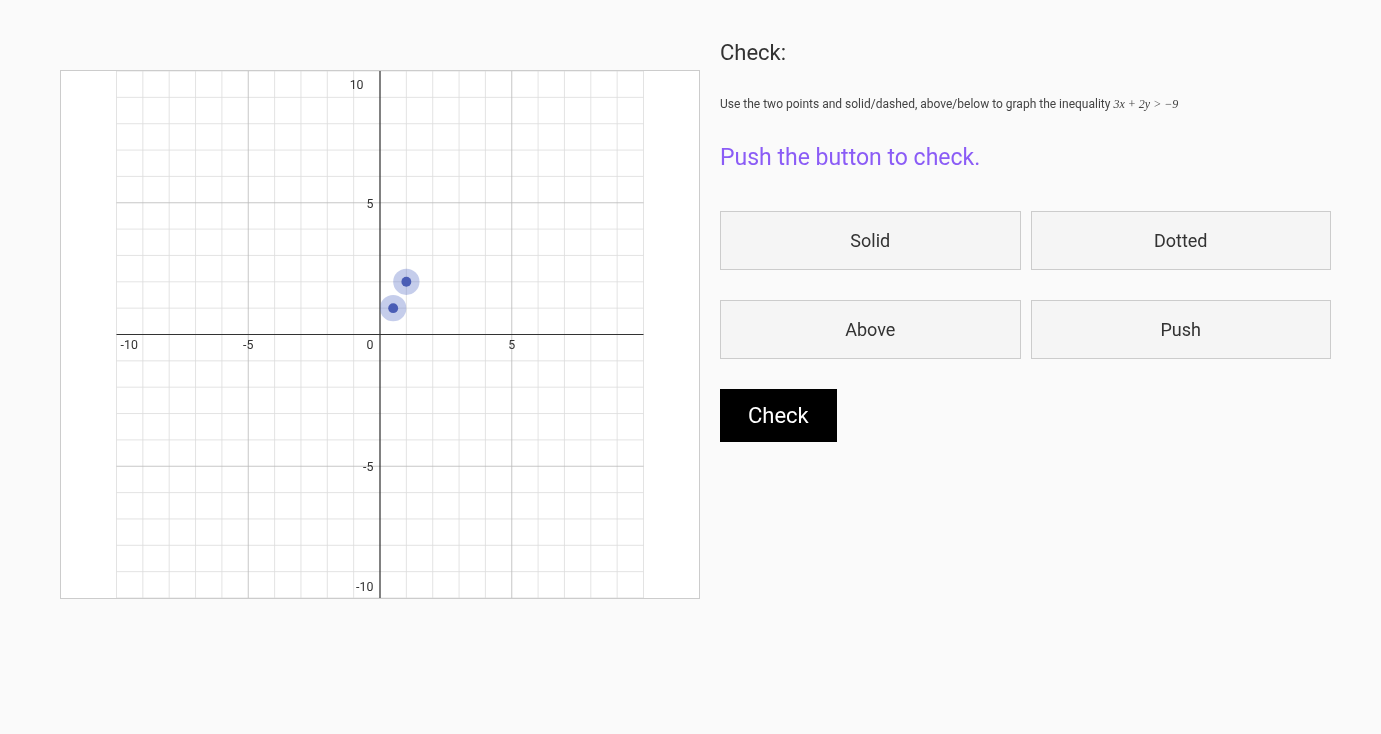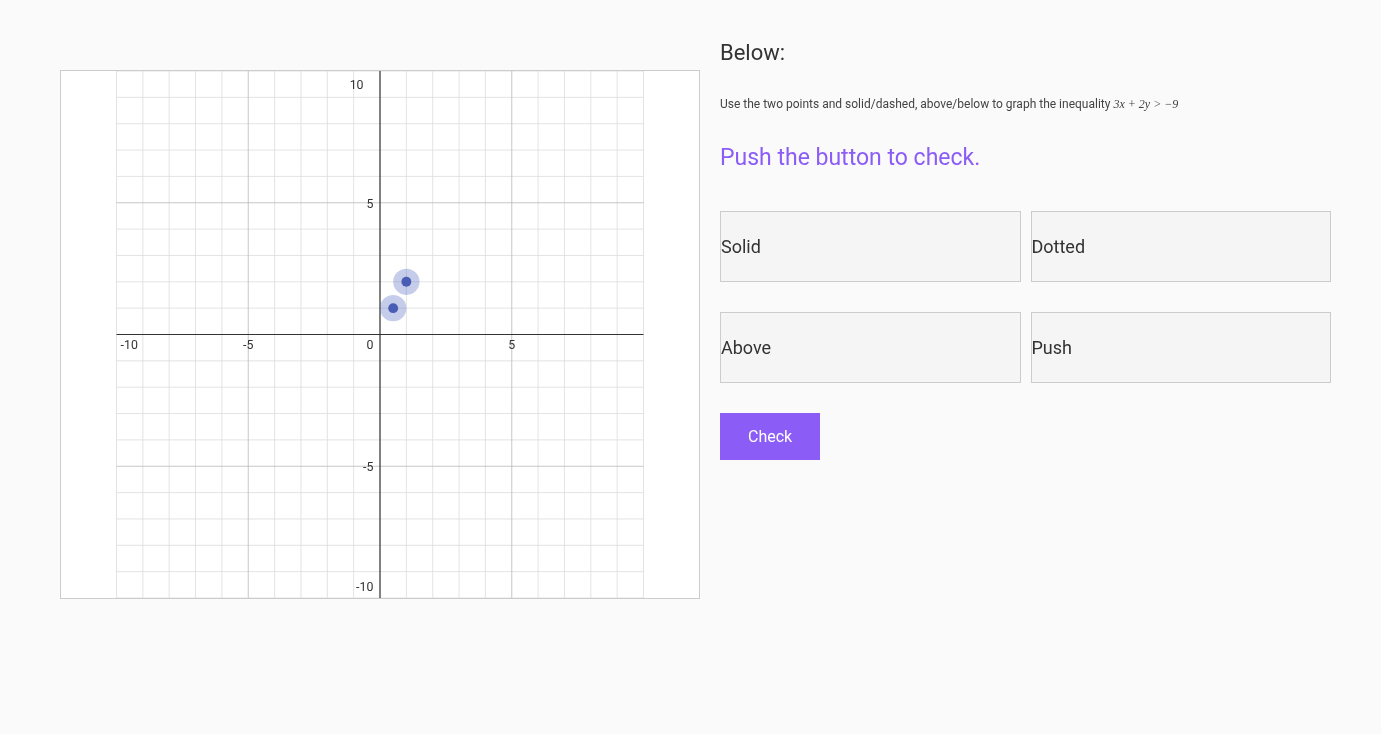--- a/index.html
+++ b/index.html
@@ -54,35 +54,35 @@
       color: #8b5cf6;
       margin-bottom: 40px;
     }
     .btn-row {
       display: flex;
       gap: 10px;
       margin-bottom: 30px;
     }
     .option-btn {
       flex: 1;
-      padding: 24px 0;
+      padding: 18px 0;
       background: #f5f5f5;
       border: 1px solid #ccc;
       font-size: 18px;
       color: #333;
       cursor: pointer;
-      text-align: left;
+      text-align: center;
       font-family: inherit;
     }
     .check-btn {
       padding: 14px 28px;
-      background: #8b5cf6;
+      background: #000000;
       color: #fff;
       border: none;
-      font-size: 16px;
+      font-size: 22px;
       cursor: pointer;
       font-family: inherit;
     }
     .axis-label {
       font-size: 15px;
       fill: #333;
       font-family: -apple-system, BlinkMacSystemFont, "Segoe UI", Roboto, sans-serif;
     }
   </style>
 </head>
@@ -158,21 +158,21 @@
     <g>
       <circle cx="352" cy="256" r="16" fill="#5a6fc7" opacity="0.35"></circle>
       <circle cx="352" cy="256" r="6" fill="#4a5db5"></circle>
       <circle cx="336" cy="288" r="16" fill="#5a6fc7" opacity="0.35"></circle>
       <circle cx="336" cy="288" r="6" fill="#4a5db5"></circle>
     </g>
   </svg>
 </div>
 
 <div class="controls-panel">
-  <h2 class="graph-title">Below:</h2>
+  <h2 class="graph-title">Check:</h2>
   <p class="instructions">
     <span>Use the two points and solid/dashed, above/below to graph the inequality </span>
     <span class="math">3x + 2y &gt; −9</span>
   </p>
   <p class="push-text">Push the button to check.</p>
 
   <div class="btn-row">
     <button class="option-btn">Solid</button>
     <button class="option-btn">Dotted</button>
   </div>

